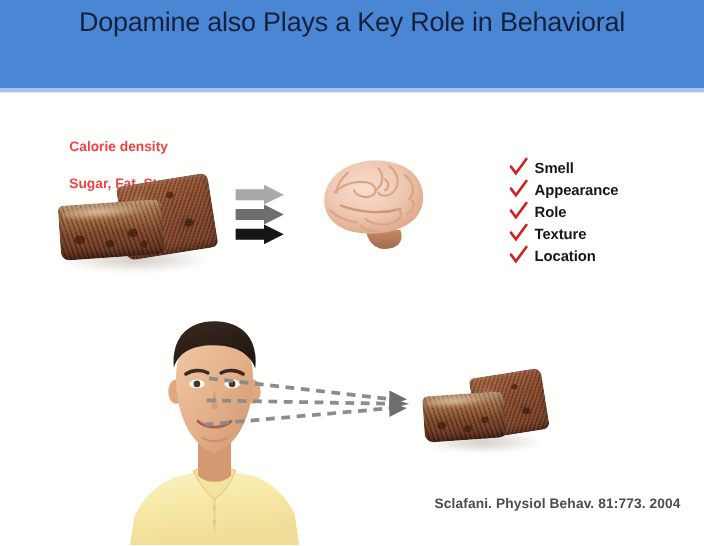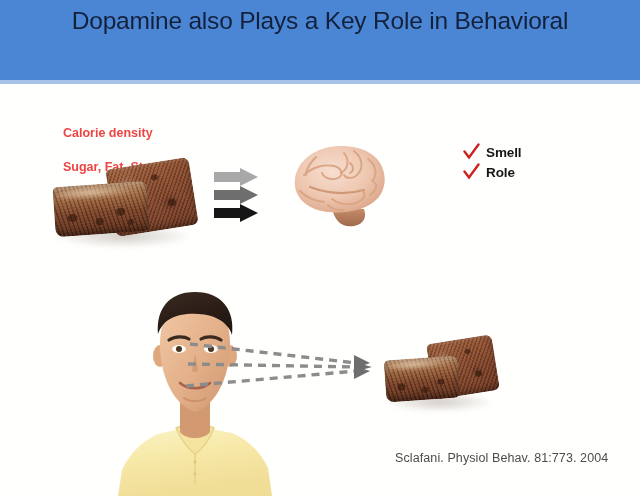--- a/index.html
+++ b/index.html
@@ -131,21 +131,21 @@
 
   
   #gaze-arrows { position: absolute; left: 186px; top: 336px; width: 200px; height: 62px; }
 
   
   #citation {
     position: absolute;
     left: 395px; top: 451px;
     color: #4c4c4c;
     font-size: 12.5px;
-    font-weight: 400;
+    font-weight: 700;
     letter-spacing: 0.1px;
   }
 </style>
 </head>
 <body>
 
 <div id="slide">
 
   <div id="title-band"></div>
   <div id="title-band-underline"></div>
@@ -227,21 +227,39 @@
     <div class="check-row">
       <svg class="check-mark" viewBox="0 0 17 18">
         <path d="M1.5 8.5 L6 14.5 L15.5 1.5" fill="none" stroke="#cc2222" stroke-width="2.4" stroke-linecap="round"></path>
       </svg>
       <span class="check-label">Smell</span>
     </div>
     <div class="check-row">
       <svg class="check-mark" viewBox="0 0 17 18">
         <path d="M1.5 8.5 L6 14.5 L15.5 1.5" fill="none" stroke="#cc2222" stroke-width="2.4" stroke-linecap="round"></path>
       </svg>
+      <span class="check-label">Appearance</span>
+    </div>
+    <div class="check-row">
+      <svg class="check-mark" viewBox="0 0 17 18">
+        <path d="M1.5 8.5 L6 14.5 L15.5 1.5" fill="none" stroke="#cc2222" stroke-width="2.4" stroke-linecap="round"></path>
+      </svg>
       <span class="check-label">Role</span>
+    </div>
+    <div class="check-row">
+      <svg class="check-mark" viewBox="0 0 17 18">
+        <path d="M1.5 8.5 L6 14.5 L15.5 1.5" fill="none" stroke="#cc2222" stroke-width="2.4" stroke-linecap="round"></path>
+      </svg>
+      <span class="check-label">Texture</span>
+    </div>
+    <div class="check-row">
+      <svg class="check-mark" viewBox="0 0 17 18">
+        <path d="M1.5 8.5 L6 14.5 L15.5 1.5" fill="none" stroke="#cc2222" stroke-width="2.4" stroke-linecap="round"></path>
+      </svg>
+      <span class="check-label">Location</span>
     </div>
   </div>
 
   <svg id="person" viewBox="0 0 196 214">
     <defs>
       <linearGradient id="skin" x1="0" y1="0" x2="1" y2="1">
         <stop offset="0%" stop-color="#f2c9a6"></stop>
         <stop offset="55%" stop-color="#e3b089"></stop>
         <stop offset="100%" stop-color="#cf9670"></stop>
       </linearGradient>

